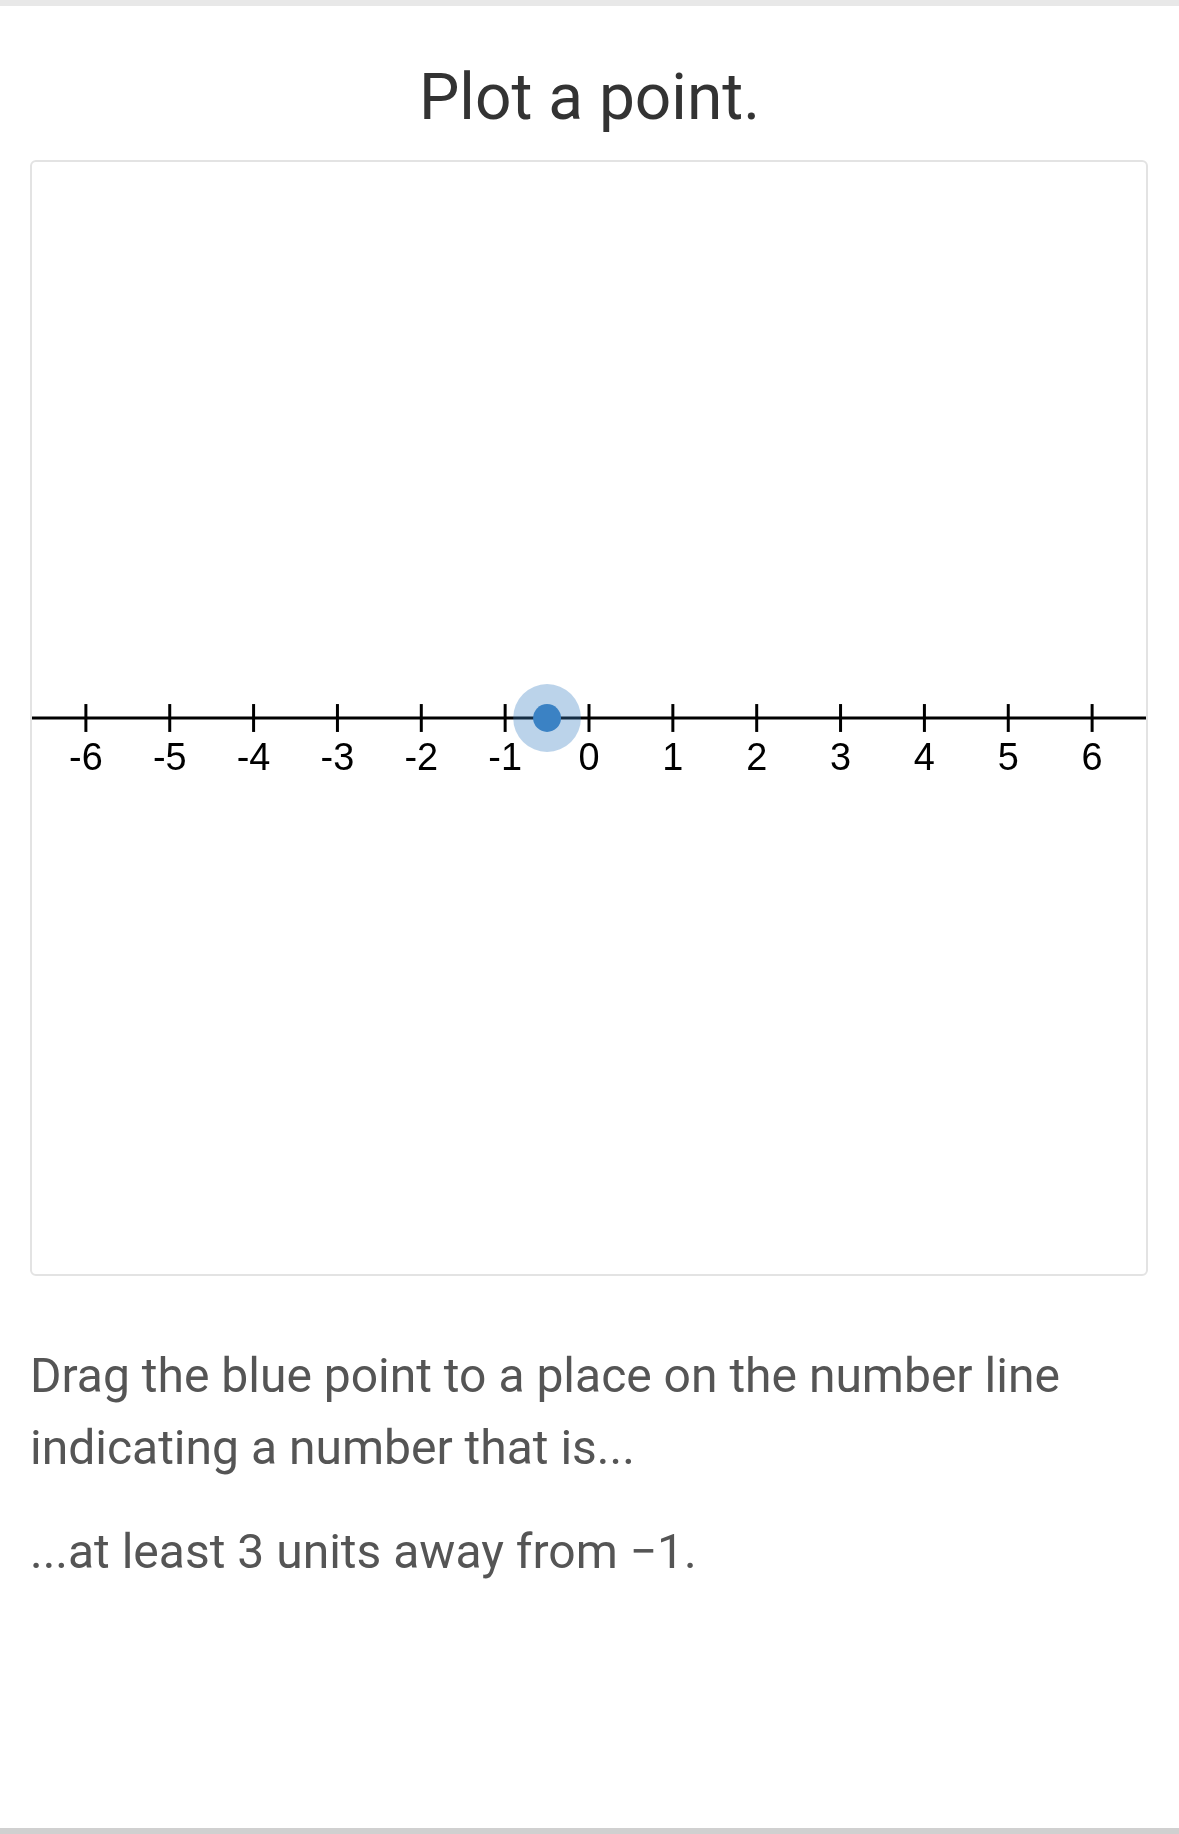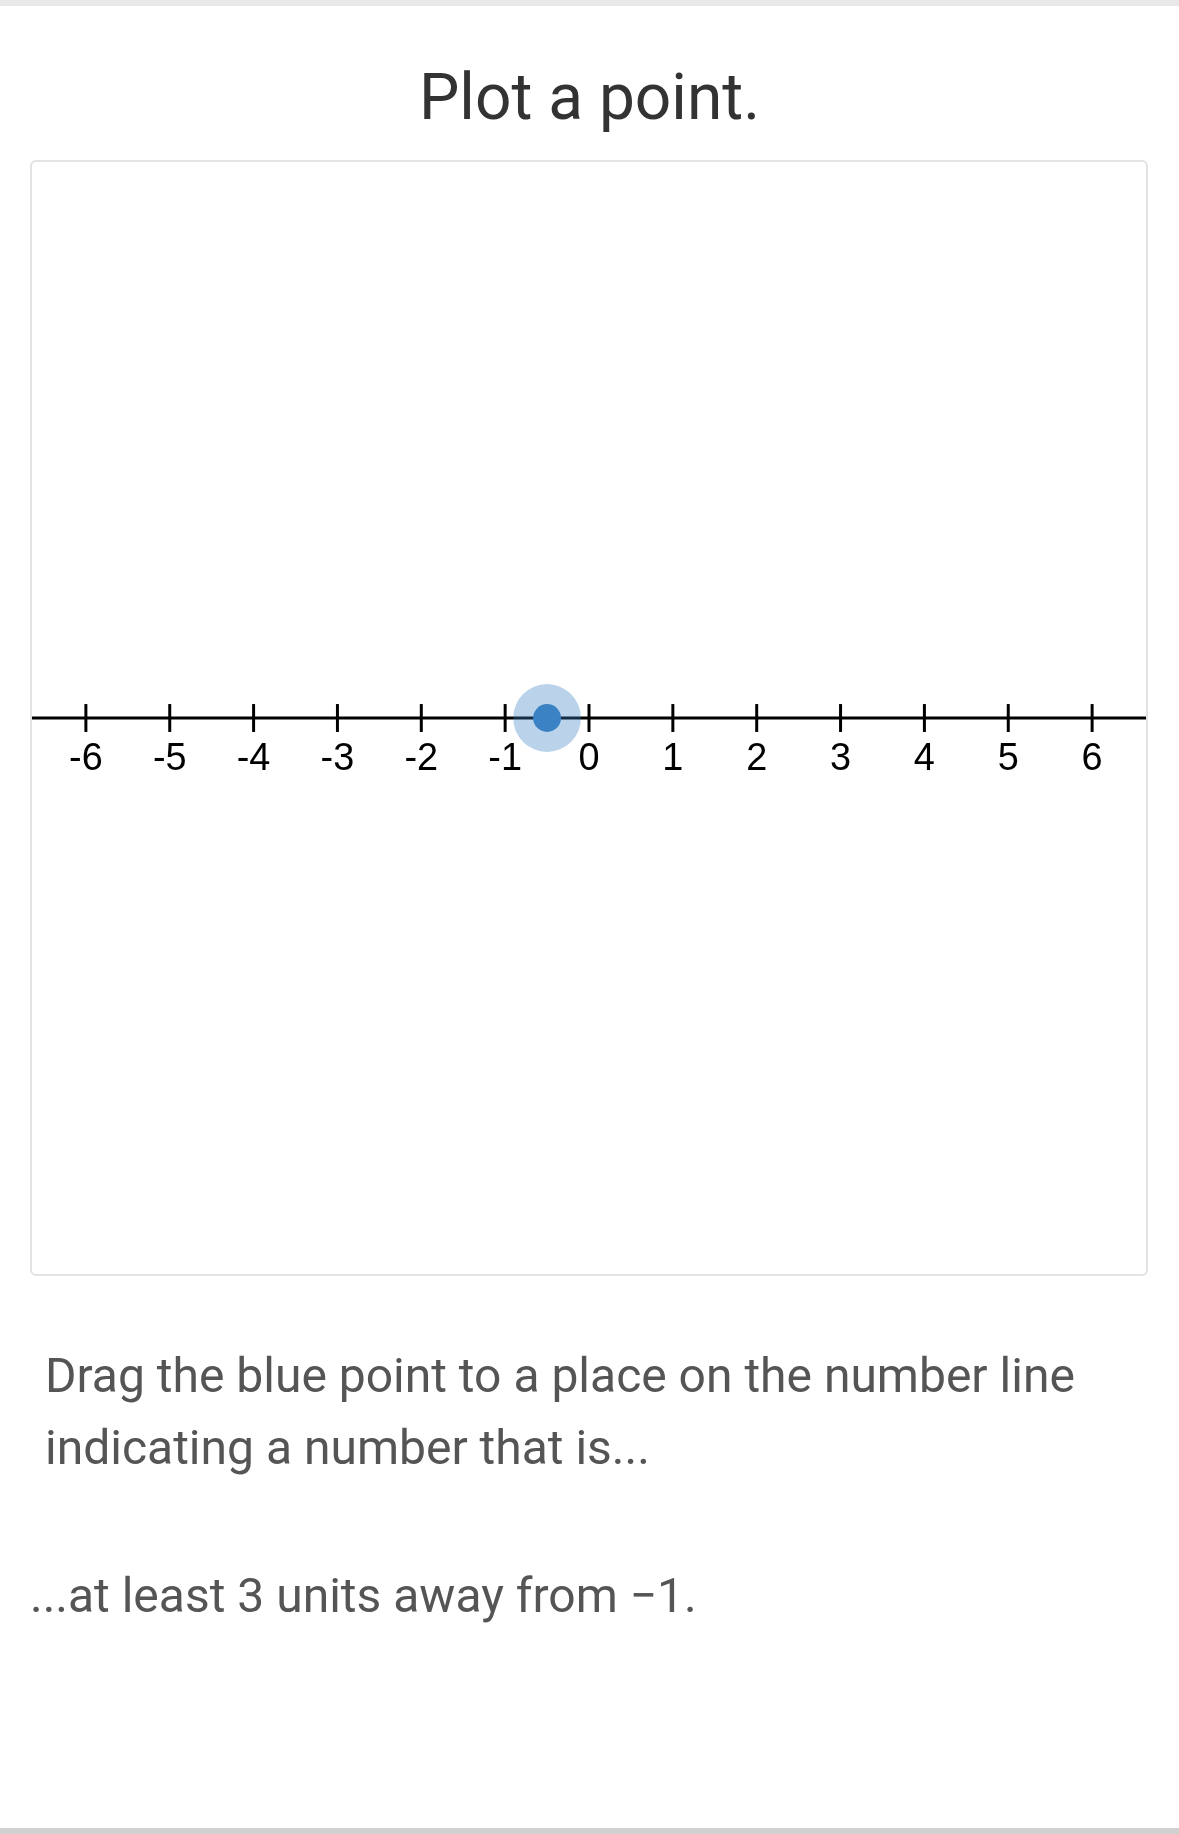--- a/index.html
+++ b/index.html
@@ -51,22 +51,22 @@
     display: block;
   }
   .instructions {
     position: absolute;
     left: 30px;
     width: 1118px;
     font-size: 48px;
     line-height: 1.5;
     color: #555555;
   }
-  .inst1 { top: 1340px; margin-left: 15px; }
-  .inst2 { top: 1560px; }
+  .inst1 { top: 1340px; }
+  .inst2 { top: 1516px; }
   .inst3 { top: 1710px; }
   .bottom-divider {
     position: absolute;
     left: 0;
     bottom: 0;
     width: 1179px;
     height: 6px;
     background: #d0d0d0;
   }
 </style>

